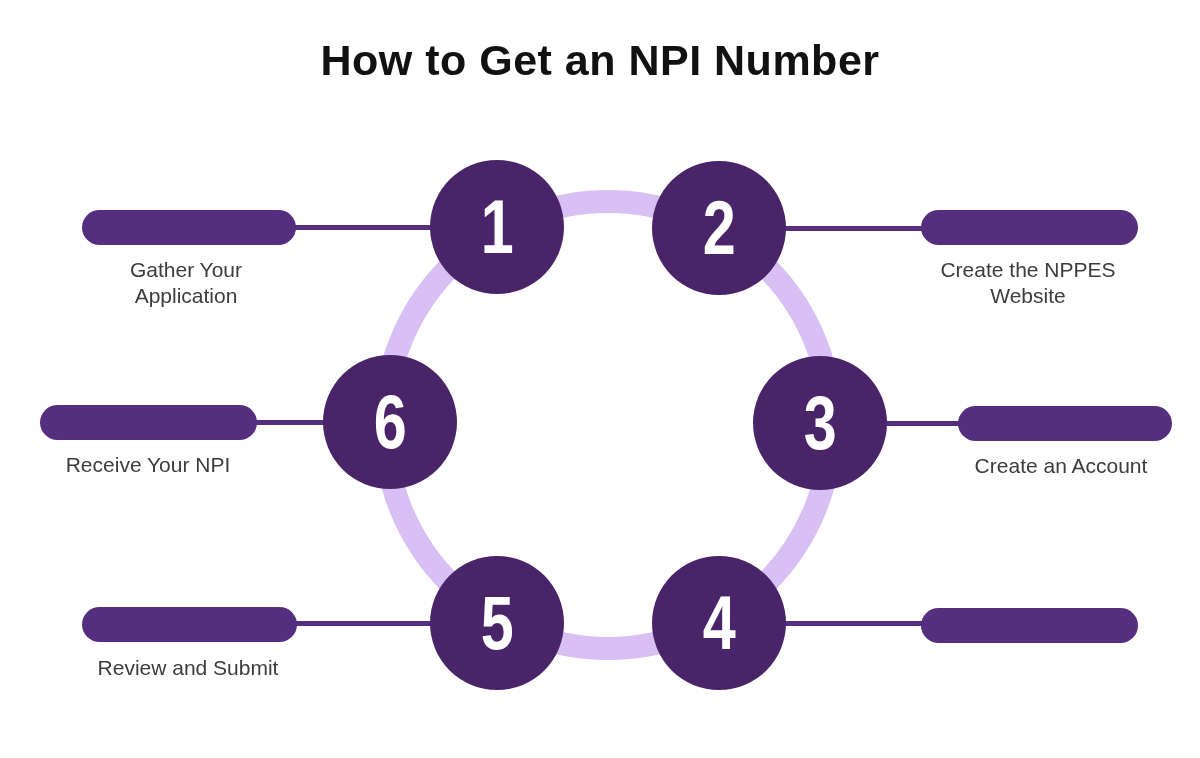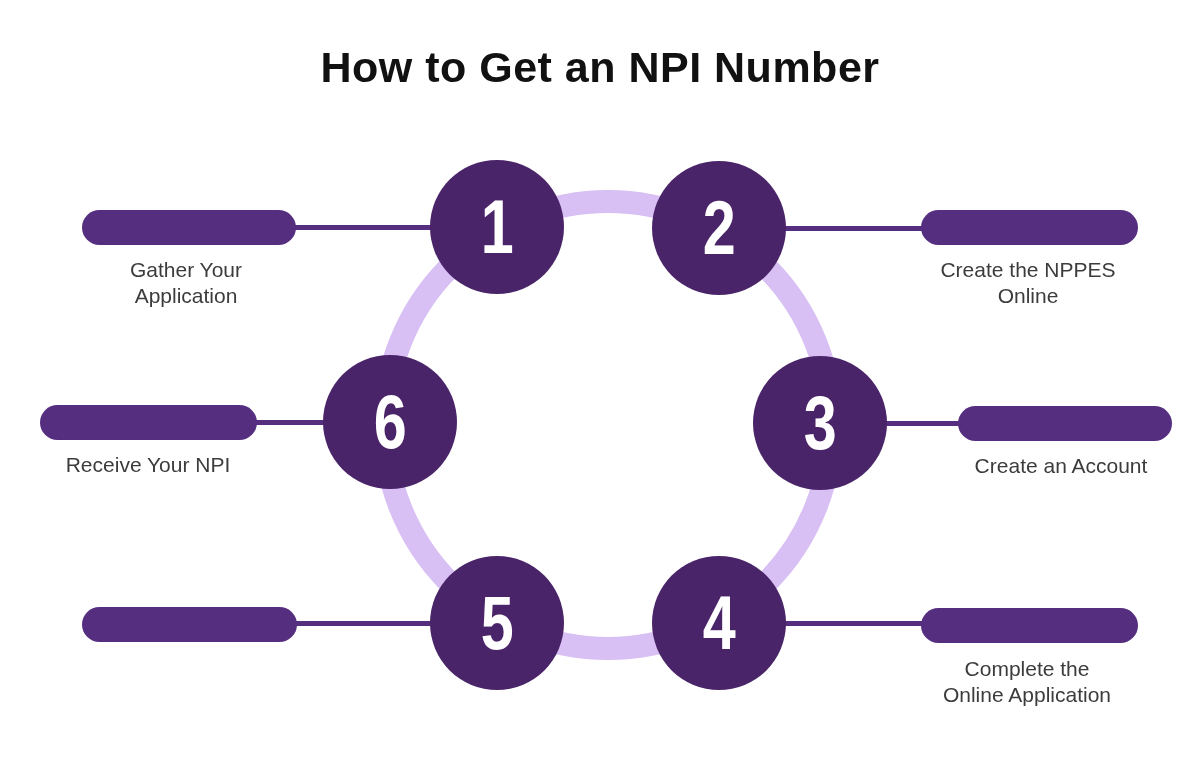--- a/index.html
+++ b/index.html
@@ -22,21 +22,20 @@
     font-family:"Liberation Sans", sans-serif;
   }
   .title{
     position:absolute;
     top:36px;left:0;width:1200px;
     text-align:center;
     font-size:43px;
     font-weight:700;
     letter-spacing:.5px;
     color:var(--title-color);
-    margin-top:7px;
   }
   .ring{
     position:absolute;
     left:373px;top:190px;
     width:470px;height:470px;
     border:23px solid var(--ring-color);
     border-radius:50%;
   }
   .connector{
     position:absolute;
@@ -142,28 +141,28 @@
   <div class="circle pos-s6">
     <span class="num">6</span>
   </div>
 
   <div class="label pos-l1">
     <div>Gather Your</div>
     <div>Application</div>
   </div>
   <div class="label pos-l2">
     <div>Create the NPPES</div>
-    <div>Online</div>
+    <div>Website</div>
   </div>
   <div class="label pos-l3">
     <div>Create an Account</div>
     <div></div>
   </div>
-  <div class="label pos-l4">
-    <div>Complete the</div>
-    <div>Online Application</div>
+  <div class="label pos-l5">
+    <div>Review and Submit</div>
+    <div></div>
   </div>
   <div class="label pos-l6">
     <div>Receive Your NPI</div>
     <div></div>
   </div>
 
 </div>
 
 </body></html>

